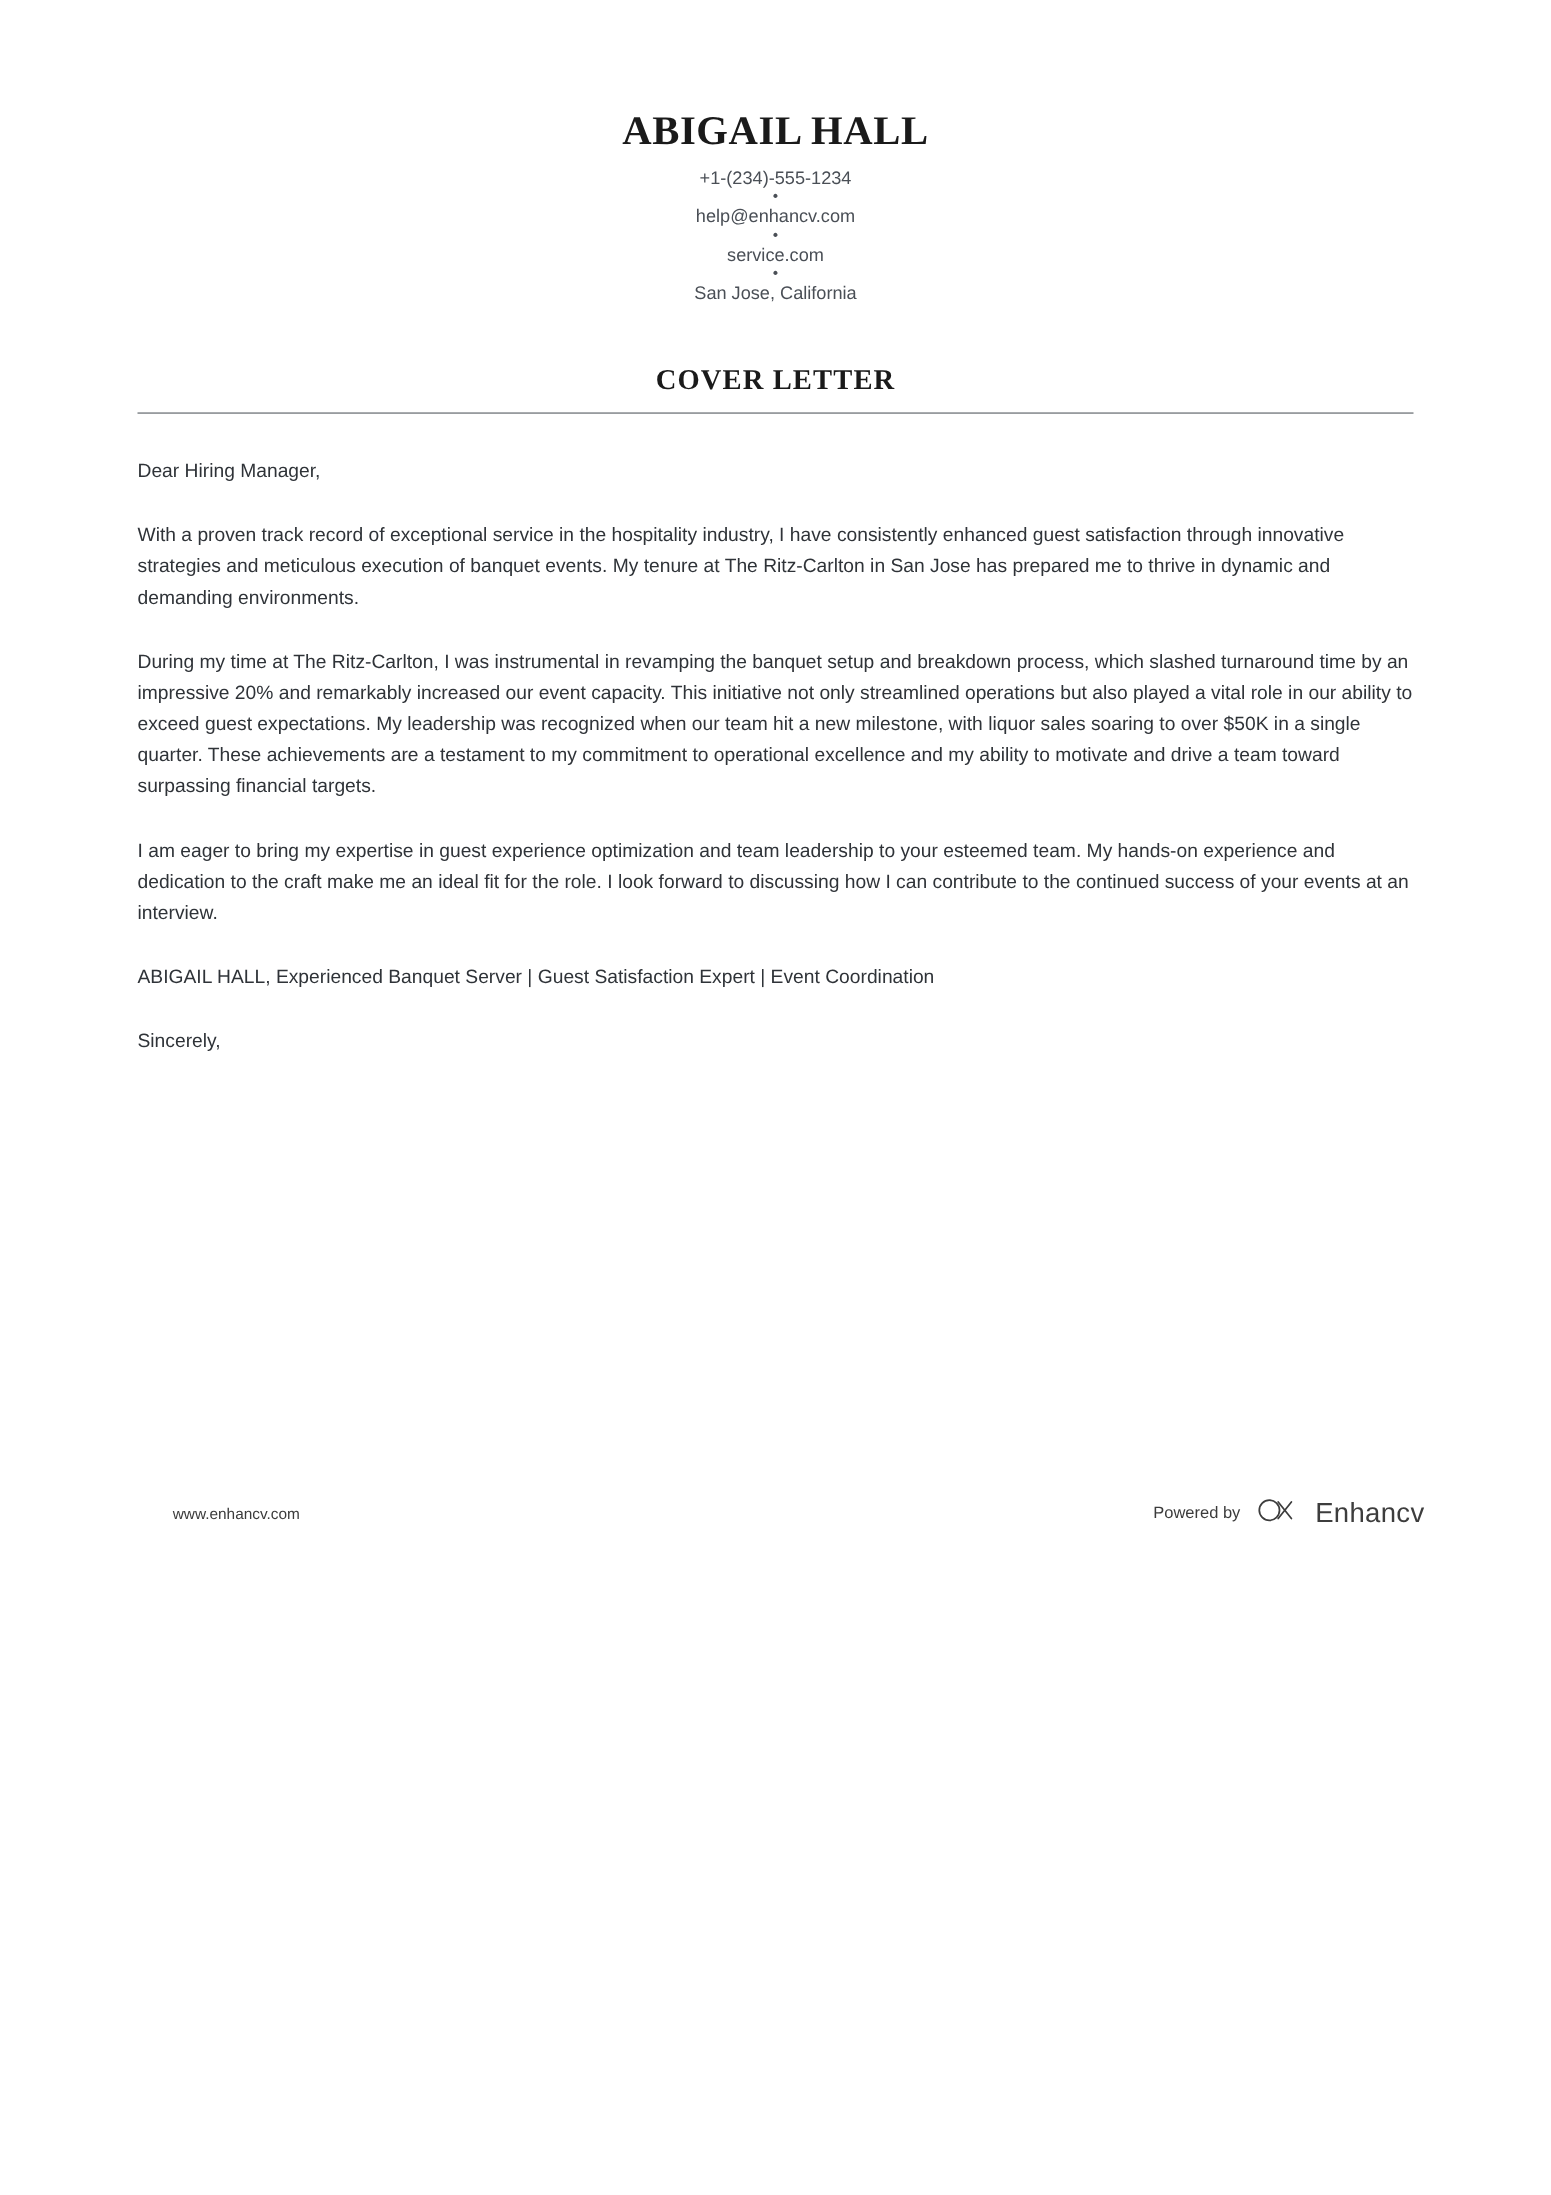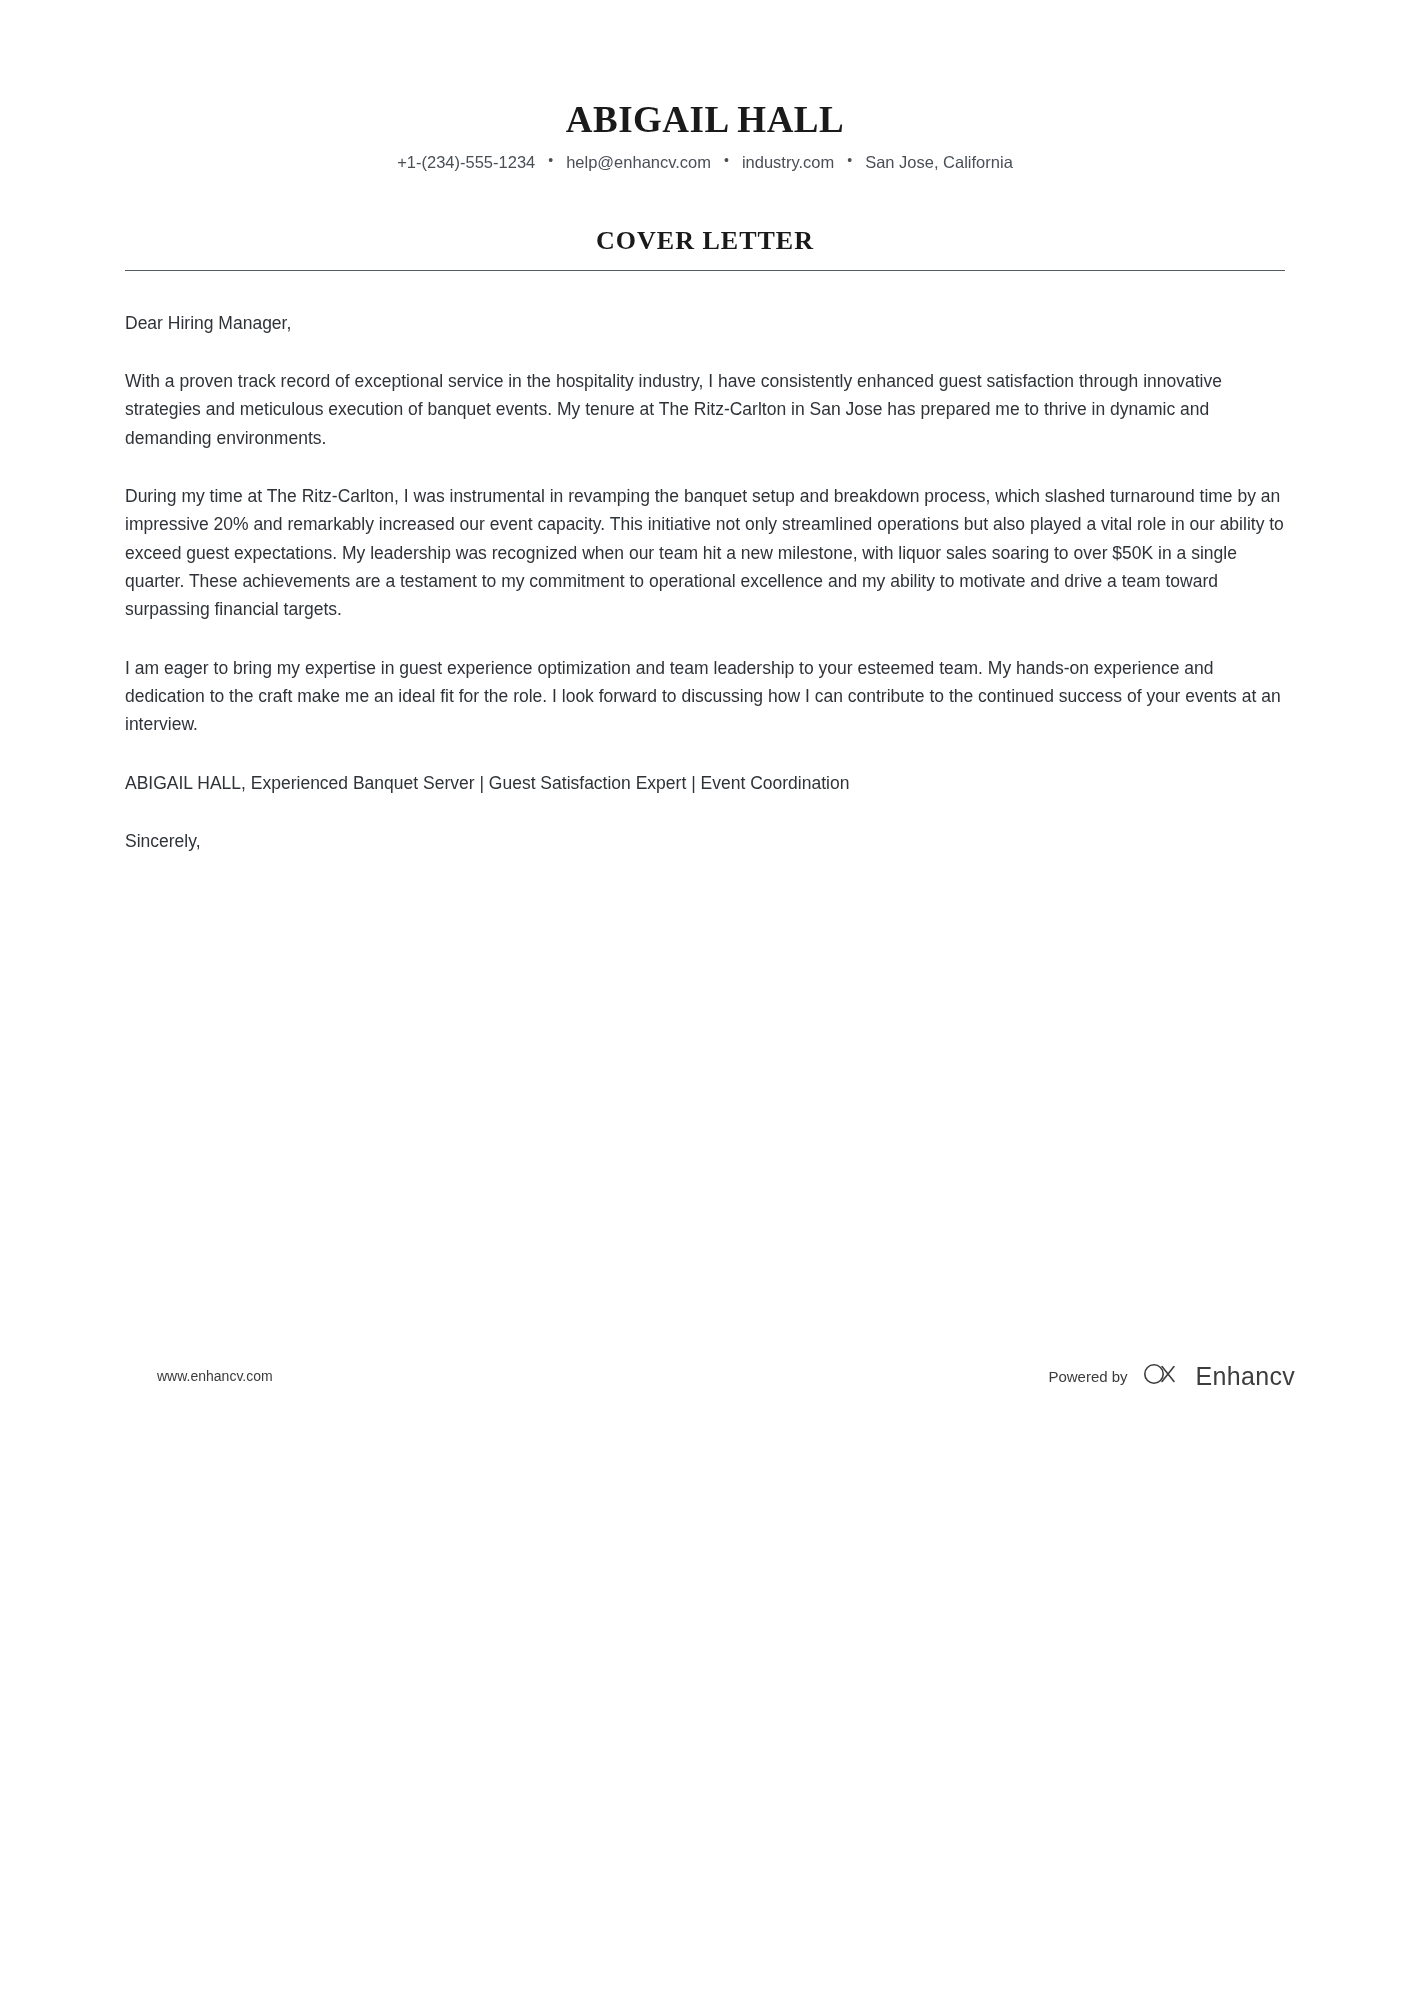--- a/index.html
+++ b/index.html
@@ -43,20 +43,21 @@
     line-height: 1.2;
   }
   .contact-line {
     font-size: 16.5px;
     color: #4a4f56;
     display: flex;
     justify-content: center;
     align-items: center;
     gap: 0;
     flex-wrap: wrap;
+    flex-direction: column;
   }
   .contact-item {
     white-space: nowrap;
   }
   .contact-sep {
     display: inline-block;
     margin: 0 13px;
     color: #4a4f56;
     font-size: 14px;
     position: relative;
@@ -131,21 +132,21 @@
 
 <div class="page">
 
   <div class="header">
     <h1 class="name">ABIGAIL HALL</h1>
     <div class="contact-line">
       <span class="contact-item">+1-(234)-555-1234</span>
       <span class="contact-sep">•</span>
       <span class="contact-item">help@enhancv.com</span>
       <span class="contact-sep">•</span>
-      <span class="contact-item">industry.com</span>
+      <span class="contact-item">service.com</span>
       <span class="contact-sep">•</span>
       <span class="contact-item">San Jose, California</span>
     </div>
   </div>
 
   <div class="section-wrap">
     <div class="section-title">COVER LETTER</div>
     <div class="rule"></div>
 
     <div class="body-text">

